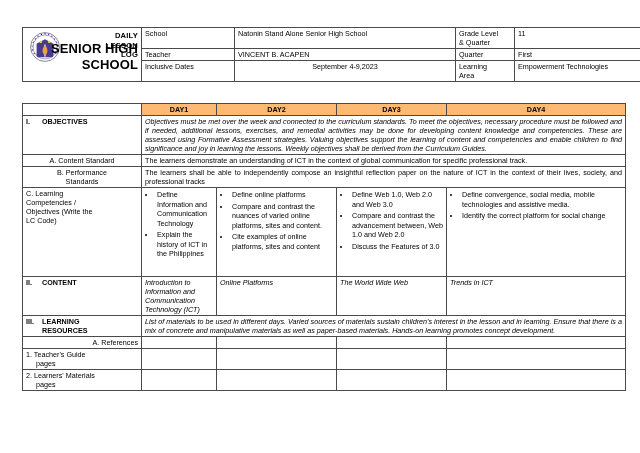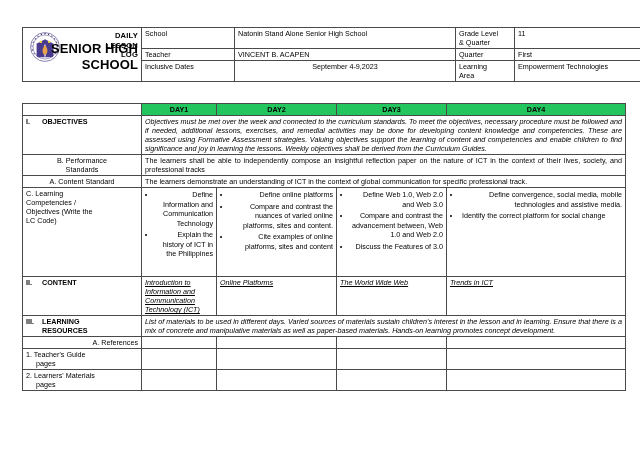--- a/index.html
+++ b/index.html
@@ -83,21 +83,21 @@
   
   .main-wrap { position: absolute; left: 22px; top: 103px; width: 597px; }
   table.main { width: 597px; }
   .c-sec   { width: 112px; }
   .c-d1    { width: 68px; }
   .c-d2    { width: 113px; }
   .c-d3    { width: 103px; }
   .c-d4    { width: 172px; }
 
   th.dayhead {
-    background: #22c55e;
+    background: #fdba74;
     text-align: center;
     font-weight: bold;
     font-size: 7.4px;
     padding: 1px 2px;
     border: 1px solid #4a4a4a;
   }
   th.blankhead {
     background: #ffffff;
     border: 1px solid #4a4a4a;
   }
@@ -128,38 +128,37 @@
     font-style: italic;
     font-size: 7.2px;
     line-height: 1.3;
     text-align: justify;
     margin-left: 32px;
   }
   .ital-left {
     font-style: italic;
     font-size: 7.2px;
     line-height: 1.3;
-    text-decoration: underline;
   }
   .plain {
     font-size: 7.2px;
     line-height: 1.3;
     text-align: justify;
   }
   ul.comp {
     margin: 1px 0 1px 0;
     padding-left: 11px;
     list-style: disc outside;
   }
   ul.comp li {
     font-size: 7.2px;
     line-height: 1.32;
     margin: 0 0 2px 0;
     padding-left: 1px;
-    text-align: right;
+    text-align: left;
   }
   ul.comp li.just { text-align: justify; }
   .midlabel { vertical-align: middle; }
   .tallcell { height: 86px; margin-left: 13px; }
   .emptyrow td { height: 9px; text-align: right; }
   .emptyrow2 td { height: 16px; }
 </style>
 </head>
 <body>
 
@@ -247,30 +246,30 @@
       </tr>
 
       <tr>
         <td class="sec-label midlabel">
           <span class="rn">I.</span><span>OBJECTIVES</span>
         </td>
         <td class="ital" colspan="4">Objectives must be met over the week and connected to the curriculum standards. To meet the objectives, necessary procedure must be followed and if needed, additional lessons, exercises, and remedial activities may be done for developing content knowledge and competencies. These are assessed using Formative Assessment strategies. Valuing objectives support the learning of content and competencies and enable children to find significance and joy in learning the lessons. Weekly objectives shall be derived from the Curriculum Guides.</td>
       </tr>
 
       <tr>
+        <td class="sec-plain centered">A. Content Standard</td>
+        <td class="plain" colspan="4">The learners demonstrate an understanding of ICT in the context of global communication for specific professional track.</td>
+      </tr>
+
+      <tr>
         <td class="sec-plain centered">
           <span>B. Performance</span><br>
           <span>Standards</span>
         </td>
         <td class="plain" colspan="4">The learners shall be able to independently compose an insightful reflection paper on the nature of ICT in the context of their lives, society, and professional tracks</td>
-      </tr>
-
-      <tr>
-        <td class="sec-plain centered">A. Content Standard</td>
-        <td class="plain" colspan="4">The learners demonstrate an understanding of ICT in the context of global communication for specific professional track.</td>
       </tr>
 
       <tr>
         <td class="sec-sub tallcell">
           <span>C. Learning</span><br>
           <span>Competencies /</span><br>
           <span>Objectives (Write the</span><br>
           <span>LC Code)</span>
         </td>
         <td>

